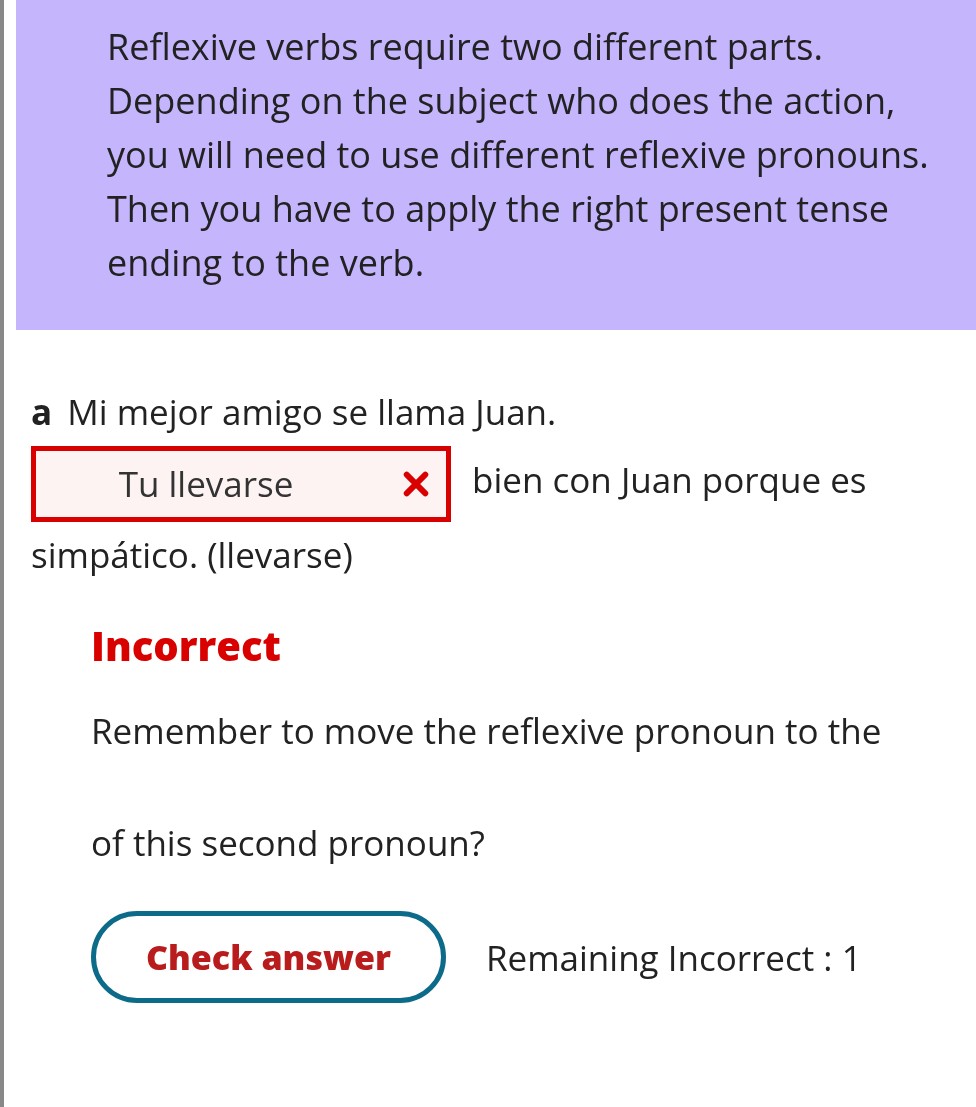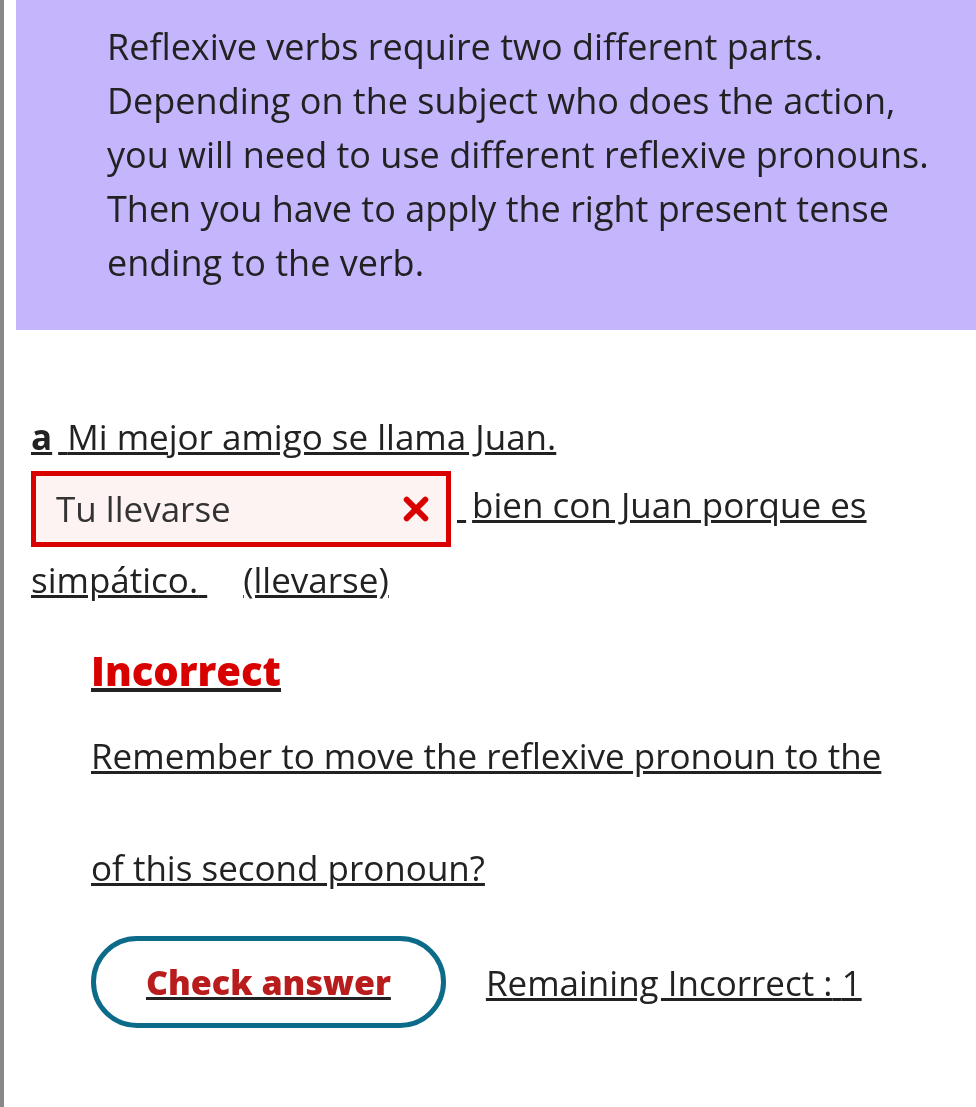--- a/index.html
+++ b/index.html
@@ -18,22 +18,21 @@
       border-left: 4px solid #888;
       padding-left: 12px;
     }
     .instruction-box {
       background: #c4b5fd;
       padding: 20px 30px 40px 91px;
       line-height: 1.5;
       font-size: 36px;
     }
     .question-area {
-      padding: 44px 15px 10px 15px;
-      text-decoration: underline;
+      padding: 19px 15px 10px 15px;
     }
     .question-line {
       margin-top: 30px;
       line-height: 1.9;
     }
     .question-label {
       font-weight: 700;
       margin-right: 6px;
     }
     .answer-input-wrap {
@@ -45,36 +44,36 @@
       height: 76px;
       vertical-align: middle;
       margin: 0 6px 0 0;
       width: 420px;
       justify-content: space-between;
     }
     .answer-input-wrap input {
       border: none;
       background: transparent;
       font-size: 35px;
+      text-align: center;
       width: 300px;
       font-family: inherit;
       color: #333;
       outline: none;
     }
     .incorrect-x {
       color: #d90000;
       font-weight: 900;
       font-size: 38px;
       padding-right: 6px;
     }
     .after-input {
       margin-left: 6px;
     }
     .hint-verb {
-      margin-left: 36px;
     }
     .feedback {
       padding: 30px 0 0 60px;
     }
     .feedback-status {
       color: #d90000;
       font-weight: 800;
       font-size: 40px;
       margin-bottom: 30px;
     }

